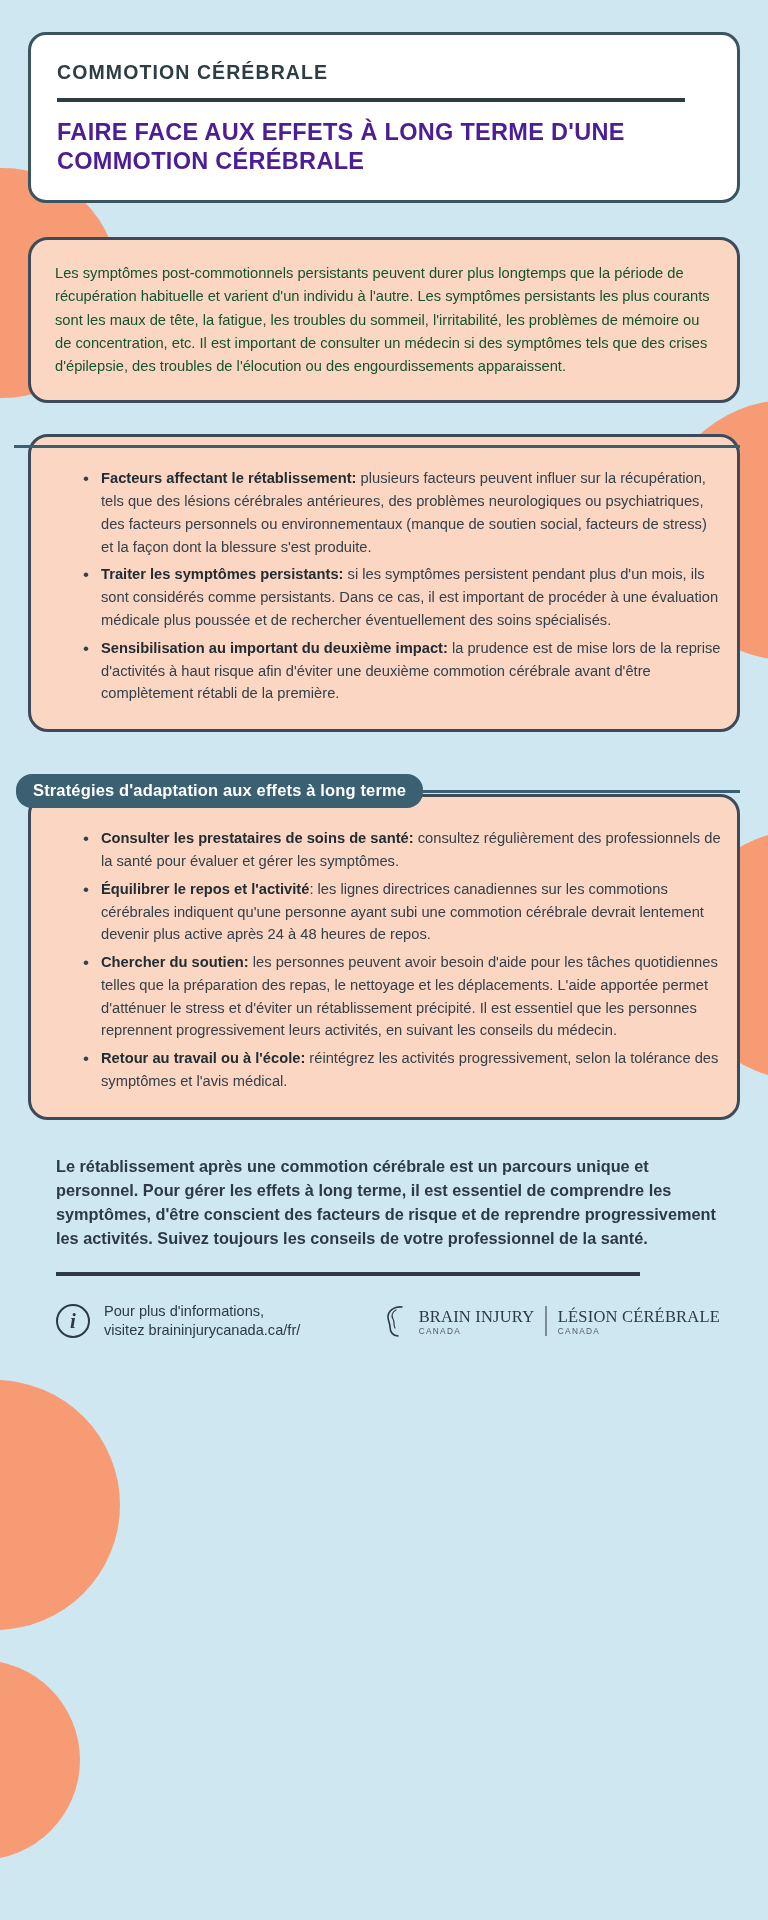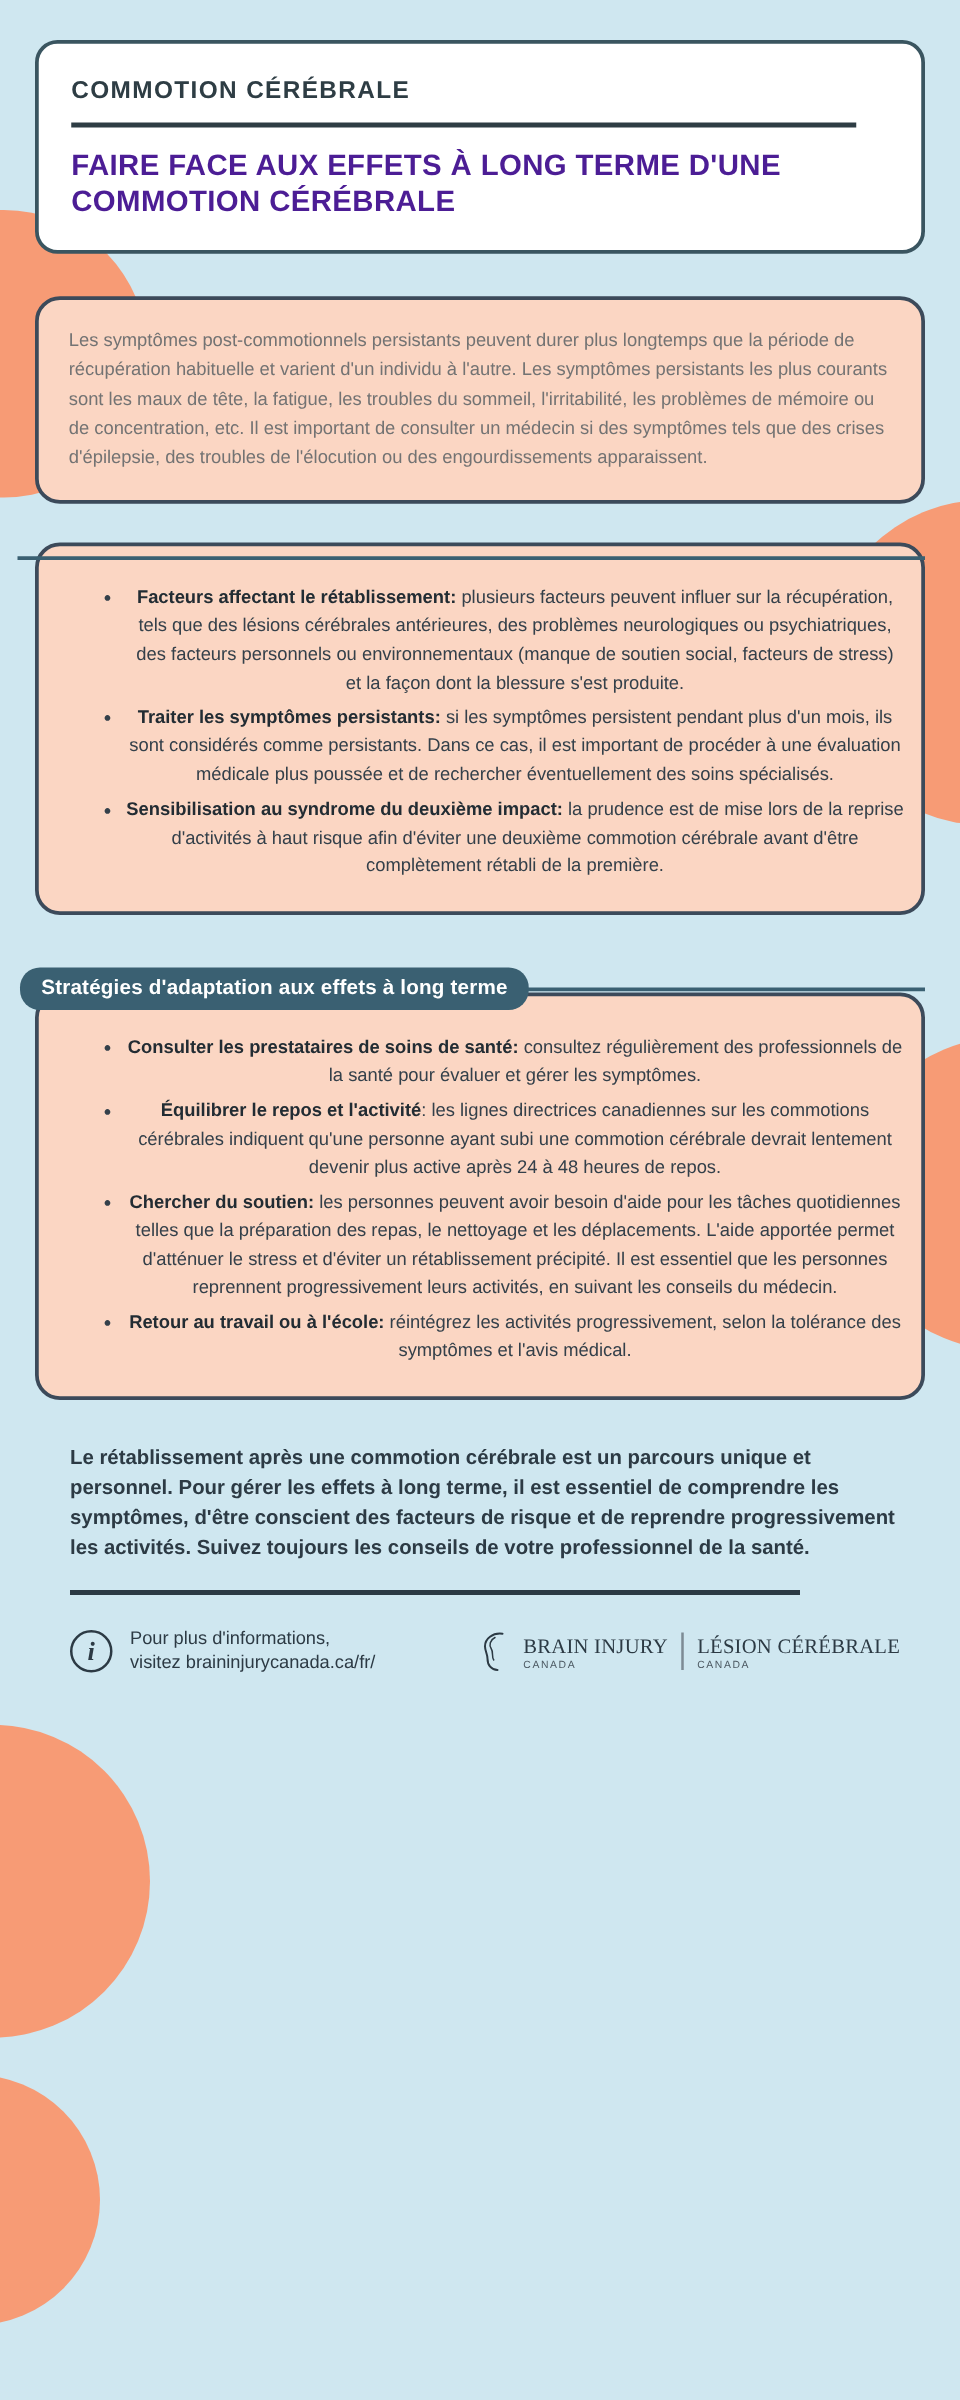--- a/index.html
+++ b/index.html
@@ -77,21 +77,21 @@
     border-radius: 20px;
     padding: 20px 24px;
   }
   .intro-panel {
     margin-top: 34px;
     padding: 22px 24px 22px 24px;
   }
   .intro-text {
     font-size: 14.7px;
     line-height: 1.58;
-    color: #737373;
+    color: #14532d;
   }
 
   
   .section { margin-top: 42px; position: relative; }
 
   .pill-row {
     position: relative;
     z-index: 3;
     display: flex;
     align-items: center;
@@ -113,21 +113,20 @@
     height: 3px;
     background: #3a6072;
     margin-left: -2px;
   }
 
   .section-panel {
     background: #fbd6c3;
     border: 3px solid #3c4a5a;
     border-radius: 20px;
     padding: 30px 14px 24px 26px;
-    text-align: center;
   }
 
   ul.bullets {
     margin: 0;
     padding-left: 44px;
     list-style: none;
   }
   ul.bullets > li {
     position: relative;
     font-size: 14.7px;
@@ -253,21 +252,21 @@
     </div>
 
     <div class="section">
       <div class="pill-row">
         <div class="pill-line"></div>
       </div>
       <div class="section-panel">
         <ul class="bullets" id="list-0">
             <li><span class="b-label">Facteurs affectant le rétablissement:</span><span> plusieurs facteurs peuvent influer sur la récupération, tels que des lésions cérébrales antérieures, des problèmes neurologiques ou psychiatriques, des facteurs personnels ou environnementaux (manque de soutien social, facteurs de stress) et la façon dont la blessure s'est produite.</span></li>
             <li><span class="b-label">Traiter les symptômes persistants:</span><span> si les symptômes persistent pendant plus d'un mois, ils sont considérés comme persistants. Dans ce cas, il est important de procéder à une évaluation médicale plus poussée et de rechercher éventuellement des soins spécialisés.</span></li>
-            <li><span class="b-label">Sensibilisation au syndrome du deuxième impact:</span><span> la prudence est de mise lors de la reprise d'activités à haut risque afin d'éviter une deuxième commotion cérébrale avant d'être complètement rétabli de la première.</span></li>
+            <li><span class="b-label">Sensibilisation au important du deuxième impact:</span><span> la prudence est de mise lors de la reprise d'activités à haut risque afin d'éviter une deuxième commotion cérébrale avant d'être complètement rétabli de la première.</span></li>
           </ul>
       </div>
     </div>
 
     <div class="section">
       <div class="pill-row">
         <div class="pill">Stratégies d'adaptation aux effets à long terme</div>
         <div class="pill-line"></div>
       </div>
       <div class="section-panel">

